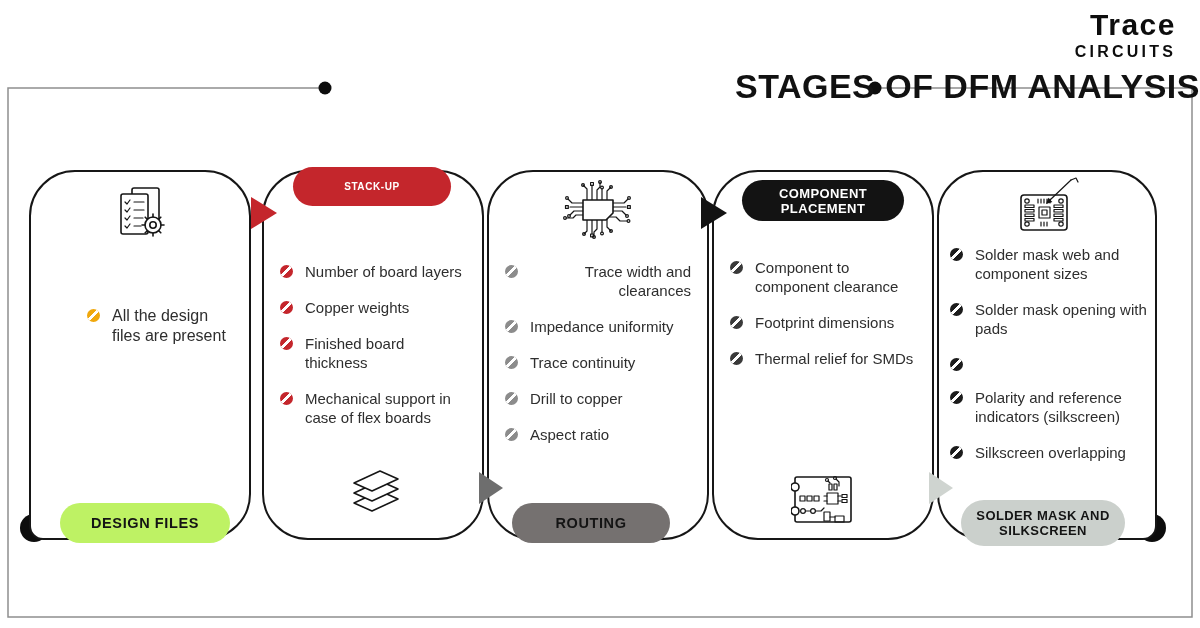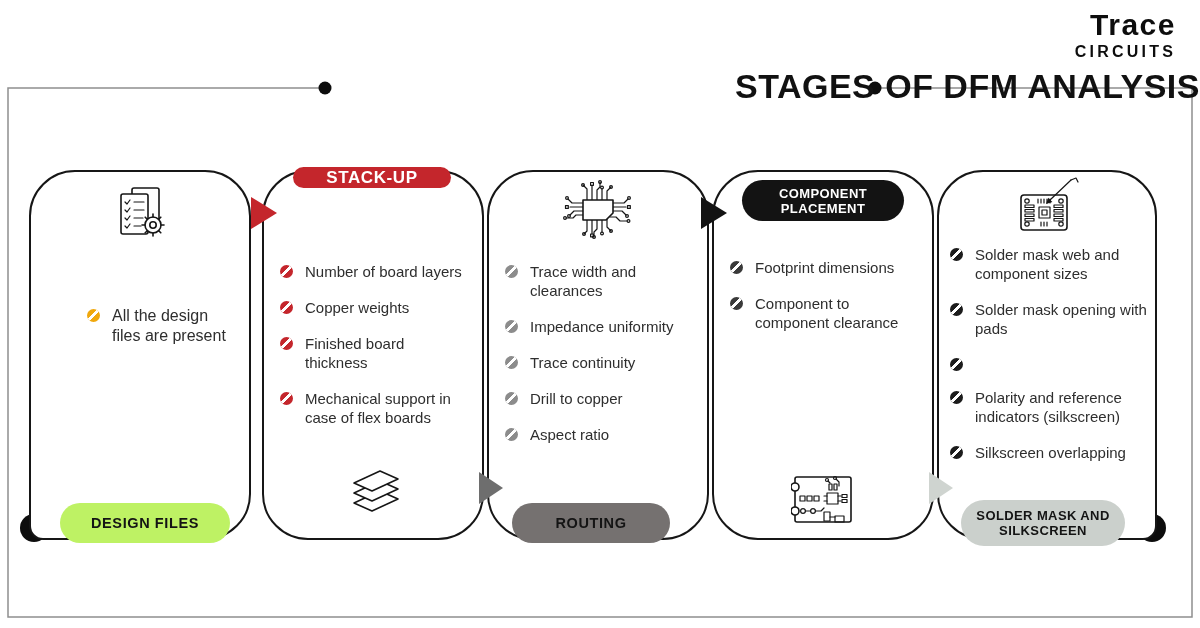--- a/index.html
+++ b/index.html
@@ -20,34 +20,34 @@
   #card4{left:712px;}
   #card5{left:937px;width:216px;border-bottom-right-radius:14px;}
   .icon-top{position:absolute;left:0;right:0;top:8px;display:flex;justify-content:center;}
   .icon-bottom{position:absolute;left:0;right:0;bottom:10px;display:flex;justify-content:center;}
   #card1 .icon-top{top:12px;}
   #card3 .icon-top{top:5px;}
   #card5 .icon-top{top:2px;}
   .list{position:absolute;z-index:4;}
   .l1{left:56px;top:134px;width:152px;}
   .l2{left:16px;top:90px;width:186px;}
-  .l3{left:16px;top:90px;width:186px;}
+  .l3{left:16px;top:90px;width:186px;text-align:right;}
   .l4{left:16px;top:86px;width:194px;}
   .l5{left:11px;top:73px;width:200px;}
   .item{display:flex;align-items:flex-start;gap:12px;margin-bottom:17px;
         font-size:15px;line-height:19px;color:#2E2E2E;font-weight:500;}
   .l1 .item{font-size:16px;line-height:20px;}
   .blt{flex:0 0 13px;width:13px;height:13px;border-radius:50%;margin-top:3px;
        position:relative;overflow:hidden;}
   .blt::after{content:"";position:absolute;inset:0;
        background:linear-gradient(135deg,transparent 40%,#fff 40%,#fff 57%,transparent 57%);}
   .pill{position:absolute;display:flex;align-items:center;justify-content:center;
         text-align:center;border-radius:23px;font-weight:bold;z-index:6;}
   #pill1{left:60px;top:503px;width:170px;height:40px;font-size:14.5px;letter-spacing:.6px;}
-  #pill2{left:293px;top:167px;width:158px;height:21px;font-size:17px;letter-spacing:.6px;}
+  #pill2{left:293px;top:167px;width:158px;height:39px;font-size:10px;letter-spacing:.6px;}
   #pill3{left:512px;top:503px;width:158px;height:40px;font-size:14.5px;letter-spacing:.6px;}
   #pill4{left:742px;top:180px;width:162px;height:41px;font-size:13px;line-height:15px;letter-spacing:.4px;}
   #pill5{left:961px;top:500px;width:164px;height:46px;font-size:13px;line-height:15px;letter-spacing:.4px;}
   .arrow{position:absolute;width:0;height:0;z-index:5;
          border-top:16px solid transparent;border-bottom:16px solid transparent;
          border-left:26px solid #000;}
   #arr1{left:251px;top:197px;}
   #arr2{left:479px;top:472px;border-left-width:24px;}
   #arr3{left:701px;top:197px;}
   #arr4{left:929px;top:472px;border-left-width:24px;}
@@ -212,25 +212,29 @@
     </ul>
   </div>
   <div class="pill" id="pill3" style="background: rgb(117, 113, 112); color: rgb(20, 20, 20);">ROUTING</div>
 
   <div class="arrow" id="arr3" style="border-left-color: rgb(19, 19, 19);"></div>
 
   <div class="card" id="card4">
     <ul class="list l4" style="list-style:none;margin:0;padding:0;">
       <li class="item">
         <span class="blt" style="background: rgb(58, 58, 58);"></span>
+        <span>Component to component clearance</span>
+      </li>
+      <li class="item">
+        <span class="blt" style="background: rgb(58, 58, 58);"></span>
         <span>Footprint dimensions</span>
       </li>
       <li class="item">
         <span class="blt" style="background: rgb(58, 58, 58);"></span>
-        <span>Component to component clearance</span>
+        <span>Thermal relief for SMDs</span>
       </li>
     </ul>
     <div class="icon-bottom">
       <svg class="ic" width="64" height="58" viewBox="0 0 64 58">
         <rect class="fillw" x="4" y="7" width="56" height="45" rx="2"></rect>
         <circle class="fillw" cx="4" cy="17" r="4"></circle>
         <circle class="fillw" cx="4" cy="41" r="4"></circle>
         <g class="thin">
           <rect x="9" y="26" width="5" height="5"></rect>
             <rect x="16" y="26" width="5" height="5"></rect>

